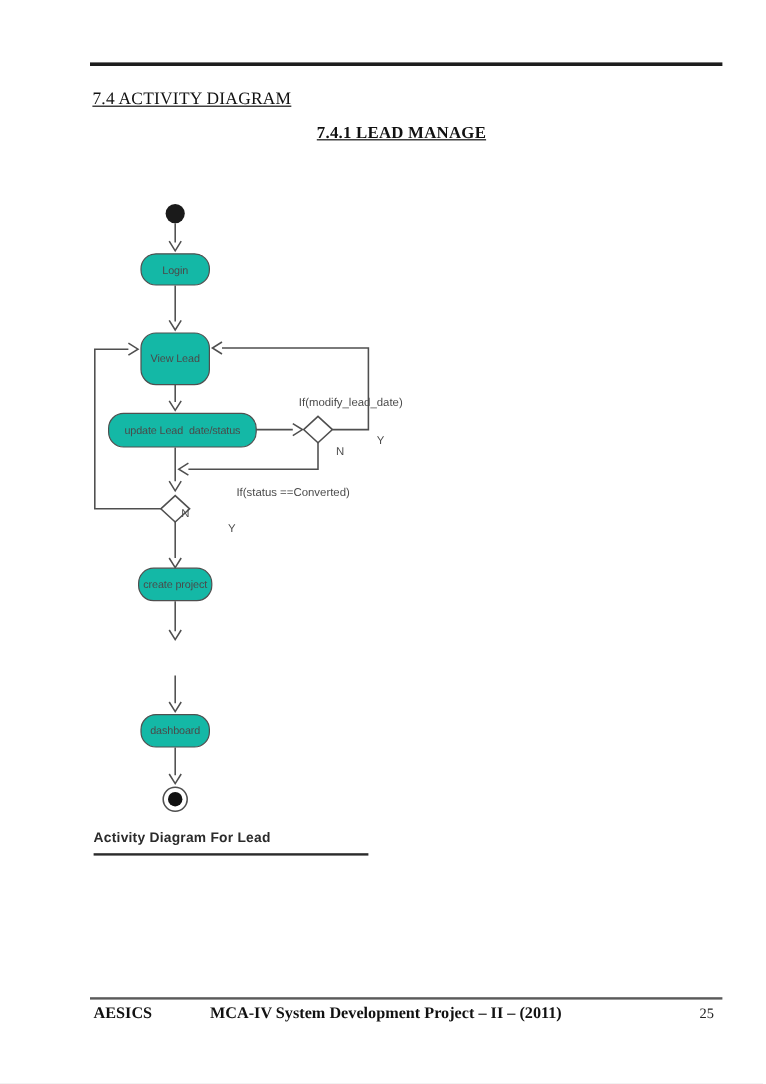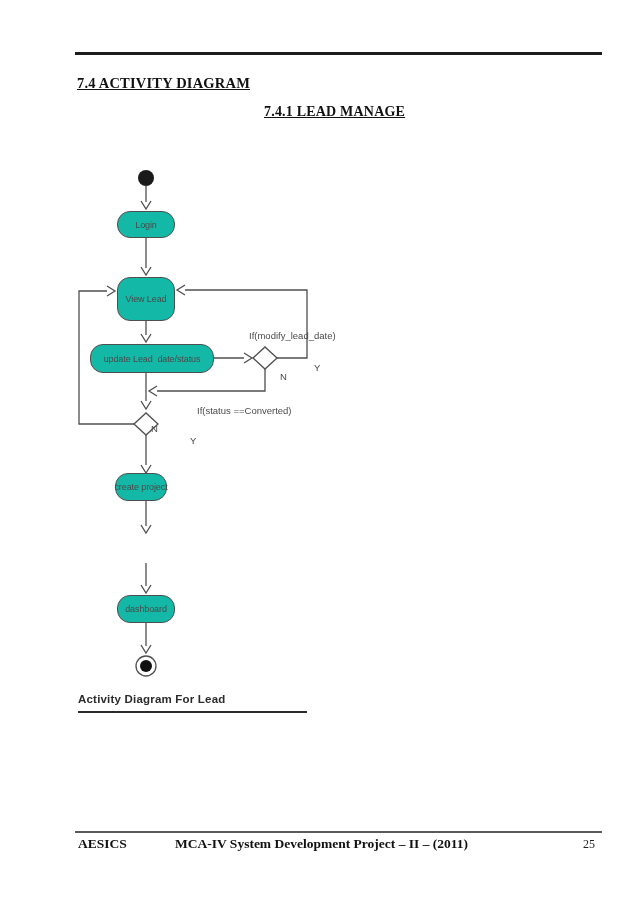--- a/index.html
+++ b/index.html
@@ -13,21 +13,21 @@
     overflow: hidden;
   }
   .abs { position: absolute; }
 
   .top-rule {
     left: 75px; top: 52px; width: 527px; height: 3px;
     background: #1d1d1d;
   }
   .h1 {
     left: 77px; top: 75px;
-    font-size: 14.5px; font-weight: bold;
+    font-size: 14.5px; font-weight: normal;
     text-decoration: underline;
     letter-spacing: 0.2px;
     white-space: pre;
   }
   .h2 {
     left: 264px; top: 104px;
     font-size: 14px; font-weight: bold;
     text-decoration: underline;
     letter-spacing: 0.2px;
     white-space: pre;
@@ -47,21 +47,21 @@
     justify-content: center;
     font-family: "Liberation Sans", sans-serif;
     font-size: 9px;
     color: #4a4a4a;
     white-space: pre;
     letter-spacing: -0.1px;
   }
   .node-login           { left: 117px; top: 211px; width: 58px;  height: 27px; }
   .node-view-lead       { left: 117px; top: 277px; width: 58px;  height: 44px; }
   .node-update-lead     { left: 90px;  top: 344px; width: 124px; height: 29px; }
-  .node-create-project  { left: 115px; top: 473px; width: 52px;  height: 28px; }
+  .node-create-project  { left: 115px; top: 473px; width: 62px;  height: 28px; }
   .node-addl-payment    { left: 100px; top: 535px; width: 92px;  height: 28px; }
   .node-dashboard       { left: 117px; top: 595px; width: 58px;  height: 28px; }
 
   .guard {
     position: absolute;
     font-family: "Liberation Sans", sans-serif;
     font-size: 9.5px;
     color: #4a4a4a;
     white-space: pre;
     padding-left: 36px;

